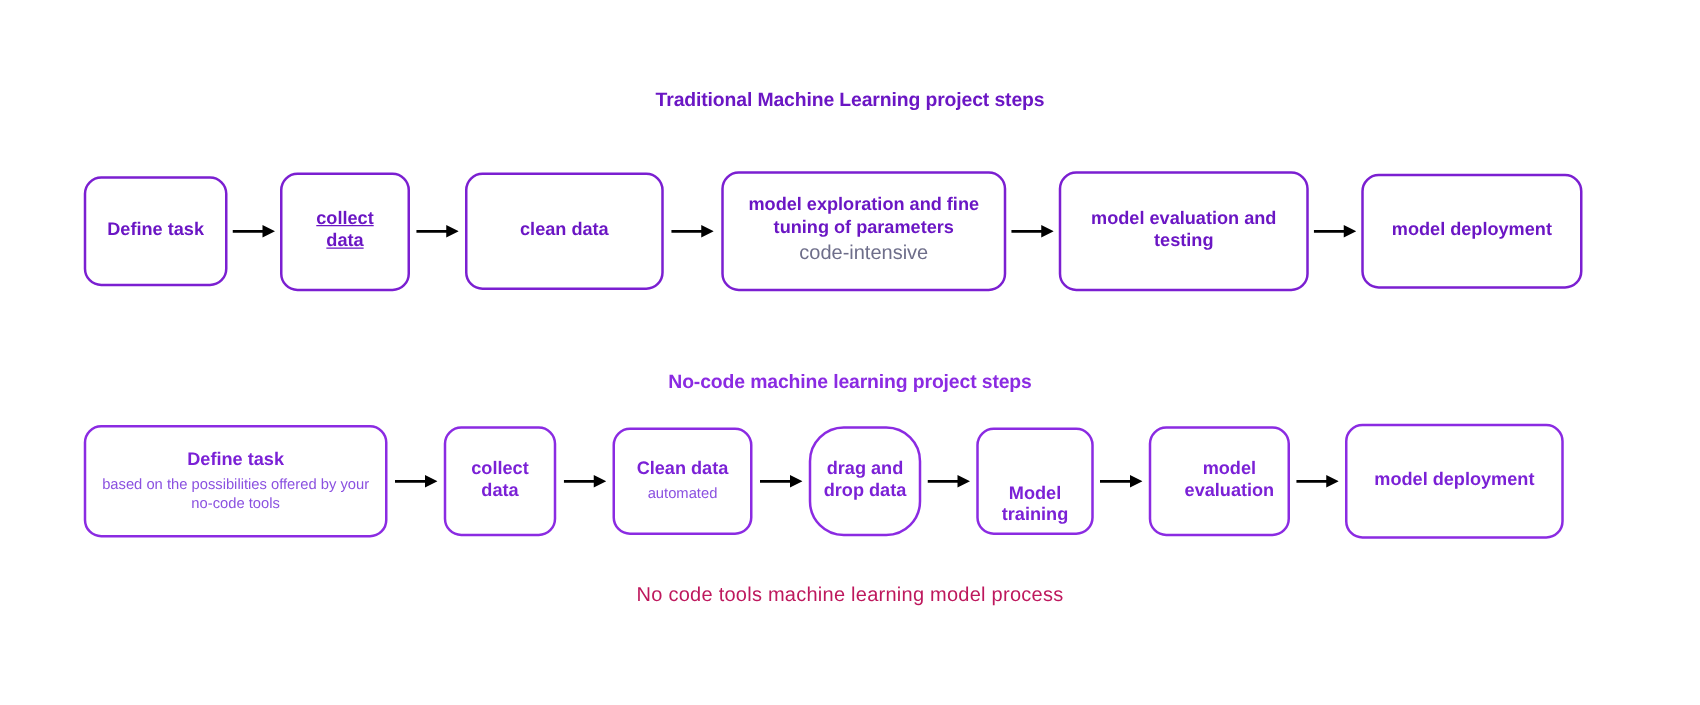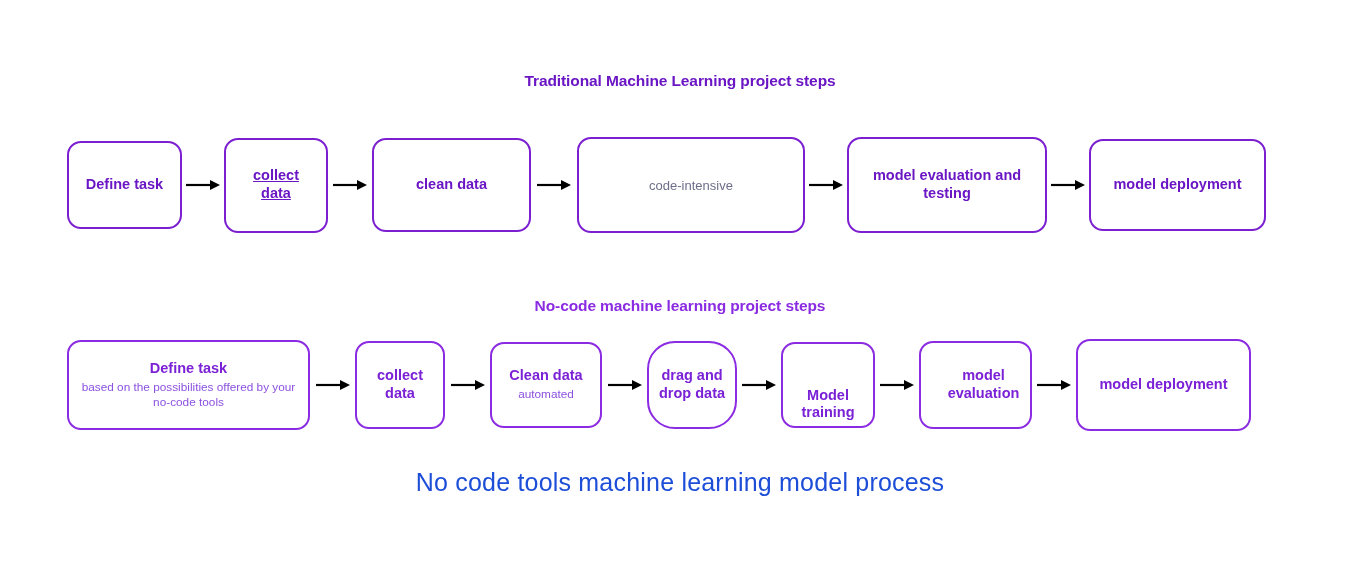--- a/index.html
+++ b/index.html
@@ -75,21 +75,21 @@
   }
   .row-traditional .step-title { font-size: 14.5px; }
   .row-nocode .step-title { font-size: 14.5px; color: #7b21d6; }
 
   .step-sub {
     font-weight: normal;
     line-height: 1.3;
     margin-top: 2px;
   }
   .row-traditional .step-sub {
-    font-size: 13px;
+    font-size: 16px;
     color: #6e6e8a;
   }
   .row-nocode .step-sub {
     font-size: 11.8px;
     color: #8b51e0;
   }
 
   
   .arrow {
     flex: none;
@@ -98,22 +98,22 @@
     justify-content: center;
   }
   .arrow svg { display: block; }
 
   
   .caption {
     position: absolute;
     top: 468px;
     width: 100%;
     text-align: center;
-    font-size: 25px;
-    color: #1d4ed8;
+    font-size: 16px;
+    color: #be185d;
     letter-spacing: 0.2px;
     font-weight: normal;
     white-space: nowrap;
   }
 </style>
 </head>
 <body>
 
 <div class="canvas">
 
@@ -149,20 +149,21 @@
     </div>
 
     <div class="arrow" style="width:46px;">
       <svg width="34" height="14" viewBox="0 0 34 14">
         <line x1="0" y1="7" x2="25" y2="7" stroke="#000000" stroke-width="2.2"></line>
         <polygon points="24,2 34,7 24,12" fill="#000000"></polygon>
       </svg>
     </div>
 
     <div class="step-box" style="width:228px;height:96px;padding-left:14px;padding-right:14px;">
+      <div class="step-title">model exploration and fine tuning of parameters</div>
       <div class="step-sub">code-intensive</div>
     </div>
 
     <div class="arrow" style="width:42px;">
       <svg width="34" height="14" viewBox="0 0 34 14">
         <line x1="0" y1="7" x2="25" y2="7" stroke="#000000" stroke-width="2.2"></line>
         <polygon points="24,2 34,7 24,12" fill="#000000"></polygon>
       </svg>
     </div>
 

